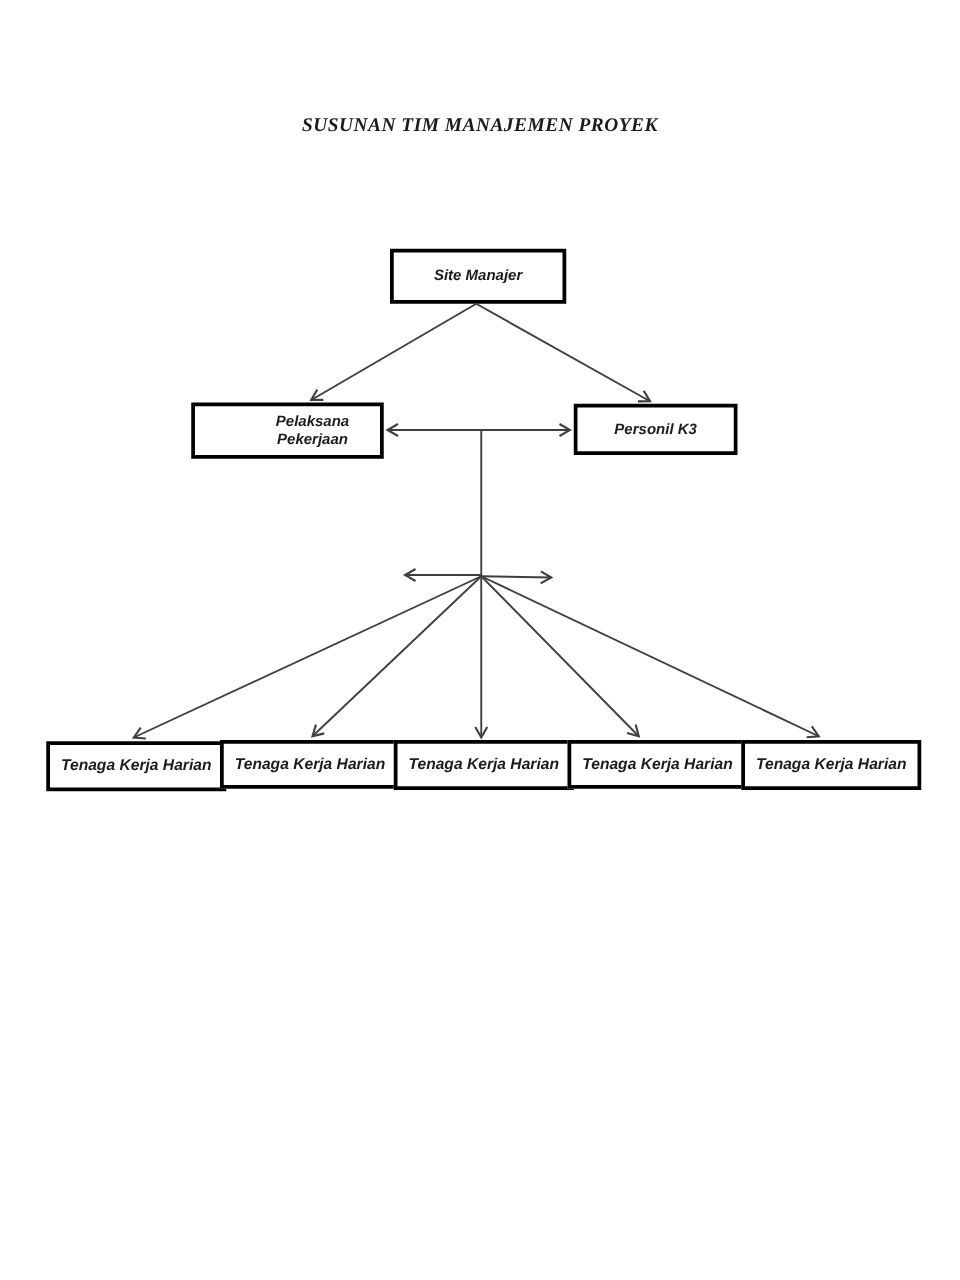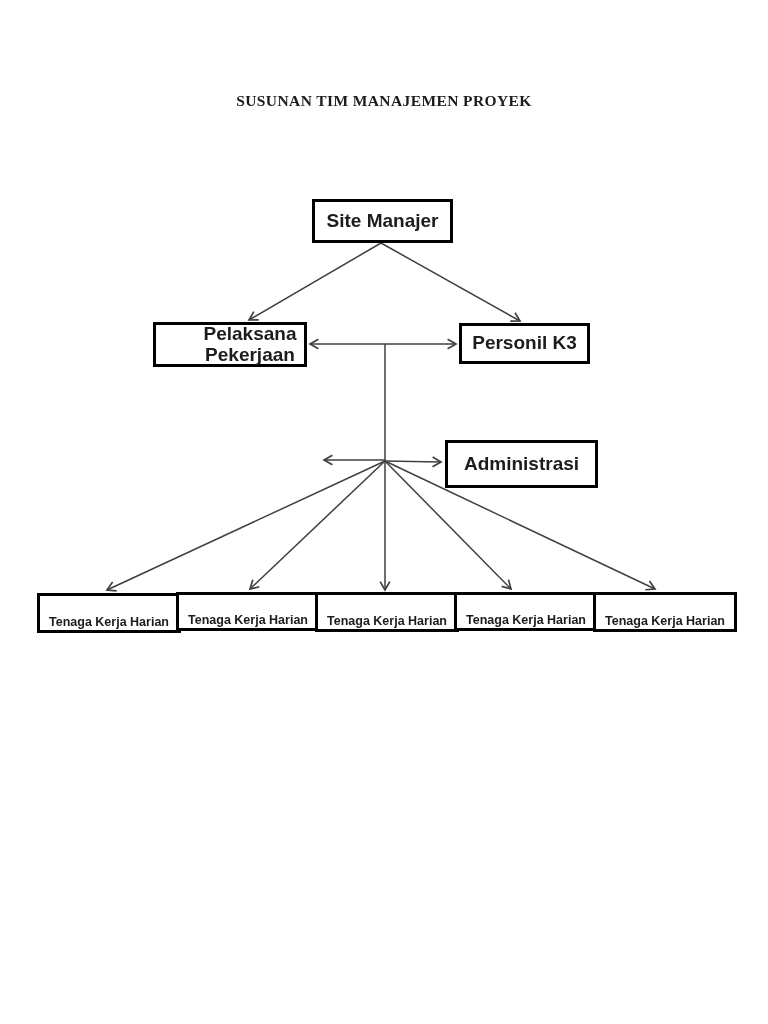--- a/index.html
+++ b/index.html
@@ -8,20 +8,21 @@
     --text:#1c1c1c;
     --bg:#ffffff;
   }
   html,body{margin:0;padding:0;background:var(--bg);}
   .page{
     position:relative;
     width:768px;height:1024px;
     background:var(--bg);
     overflow:hidden;
     font-family:"Liberation Sans","DejaVu Sans",sans-serif;
+    font-style:italic;
   }
   .title{
     position:absolute;
     top:92px;left:0;width:768px;
     margin:0;
     text-align:center;
     font-family:"Liberation Serif","DejaVu Serif",serif;
     font-size:15.5px;
     font-weight:bold;
     letter-spacing:0.4px;
@@ -34,25 +35,25 @@
   .node{
     position:absolute;
     box-sizing:border-box;
     border:3px solid var(--box-border);
     background:var(--bg);
     display:flex;
     align-items:center;
     justify-content:center;
     text-align:center;
     font-weight:bold;
-    font-size:19px;
+    font-size:12px;
     color:var(--text);
     line-height:1.1;
   }
-  .node.small{font-size:12.5px;align-items:flex-end;}
+  .node.small{font-size:12.5px;}
   
   .n-site   {left:312px;top:199px;width:141px;height:44px;}
   .n-pp     {left:153px;top:322px;width:154px;height:45px;padding-left:40px;}
   .n-pk3    {left:459px;top:323px;width:131px;height:41px;}
   .n-pl     {left:172px;top:438px;width:148px;height:49px;}
   .n-adm    {left:445px;top:440px;width:153px;height:48px;}
   .n-tkh1   {left:37px; top:593px;width:144px;height:40px;}
   .n-tkh2   {left:176px;top:592px;width:144px;height:39px;}
   .n-tkh3   {left:315px;top:592px;width:144px;height:40px;}
   .n-tkh4   {left:454px;top:592px;width:144px;height:39px;}
@@ -94,23 +95,20 @@
 
   <div class="node n-pp">
     <span>Pelaksana Pekerjaan</span>
   </div>
 
   <div class="node n-pk3">
     <span>Personil K3</span>
   </div>
 
 
-  <div class="node n-adm">
-    <span>Administrasi</span>
-  </div>
 
   <div class="node small n-tkh1">
     <span>Tenaga Kerja Harian</span>
   </div>
 
   <div class="node small n-tkh2">
     <span>Tenaga Kerja Harian</span>
   </div>
 
   <div class="node small n-tkh3">

